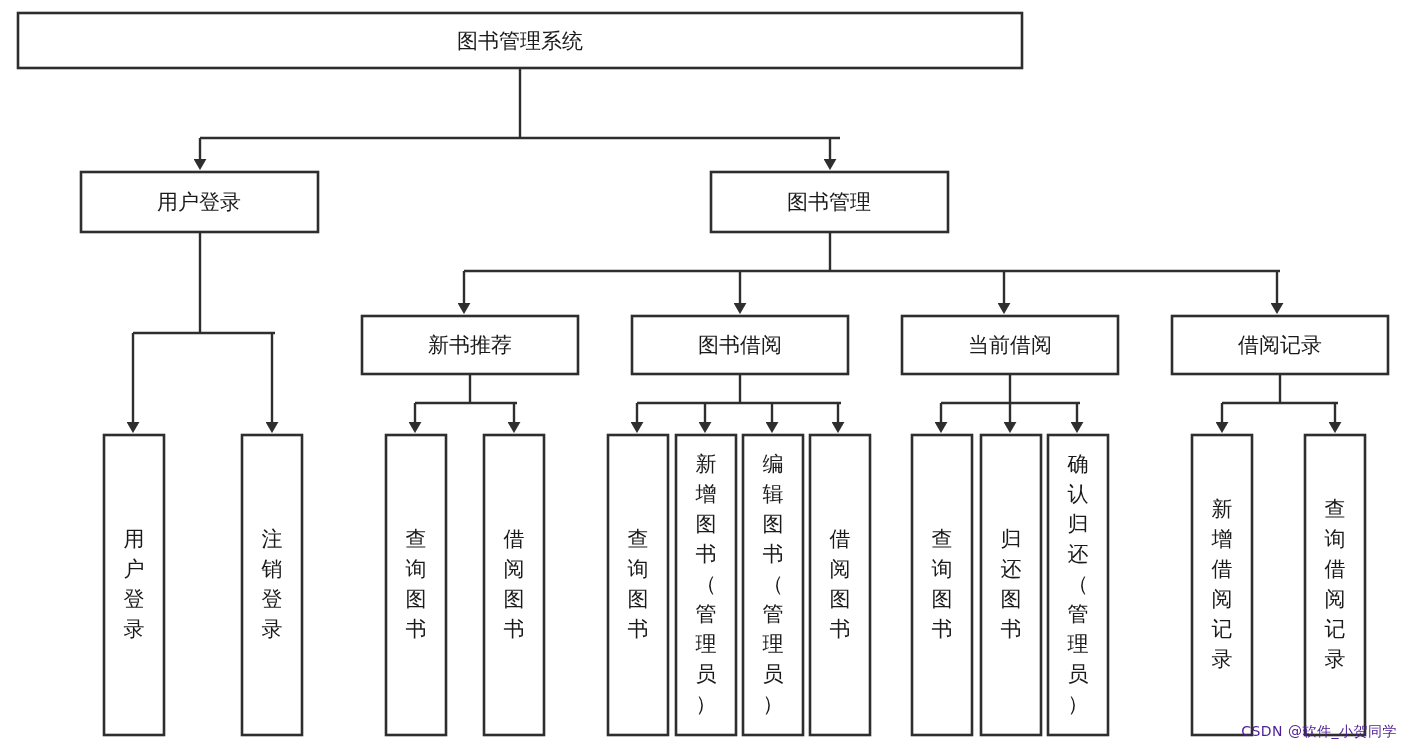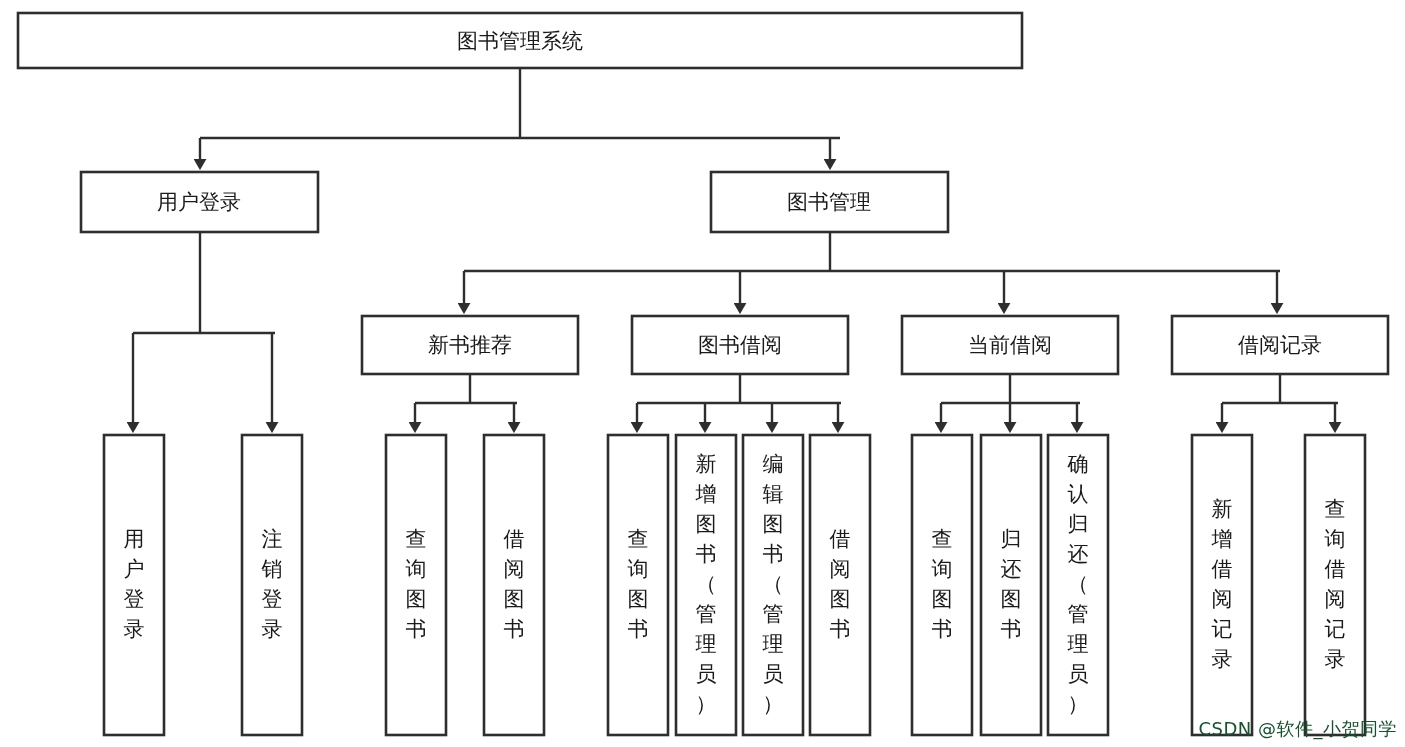--- a/index.html
+++ b/index.html
@@ -48,22 +48,22 @@
     font-family: "DejaVu Sans", "Liberation Sans", sans-serif;
     fill: #1a1a1a;
     font-size: 21px;
     text-anchor: middle;
   }
   .watermark {
     position: absolute;
     right: 8px;
     bottom: 6px;
     font-family: "DejaVu Sans", "Liberation Sans", sans-serif;
-    font-size: 18px;
-    color: #14532d;
+    font-size: 14px;
+    color: #4c1d95;
     white-space: nowrap;
     letter-spacing: 0.5px;
     text-align: right;
   }
 </style>
 </head>
 <body>
 
 <svg id="diagram" viewBox="0 0 1405 747">
   <defs>

